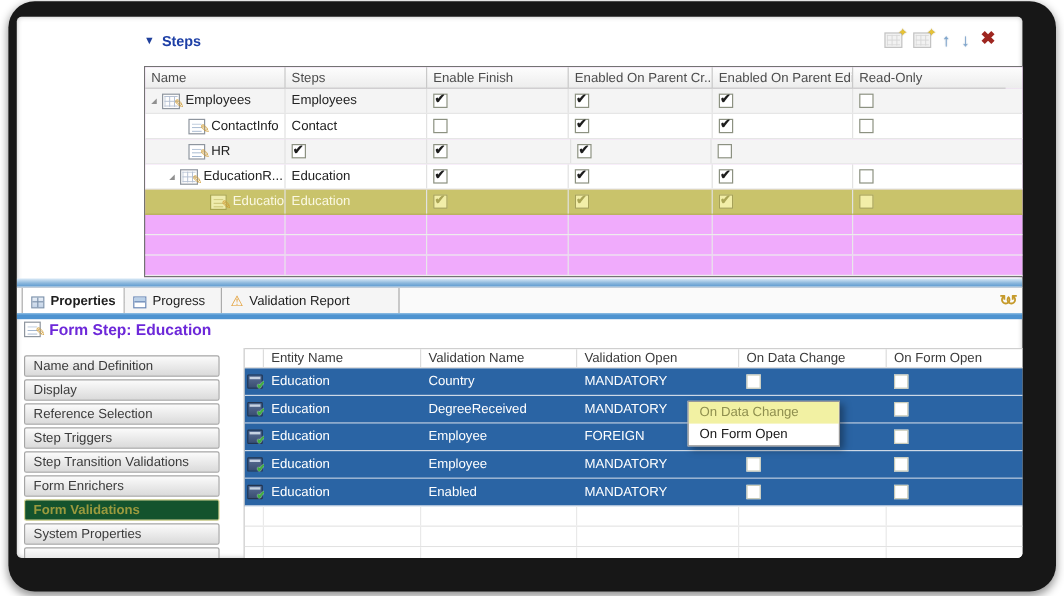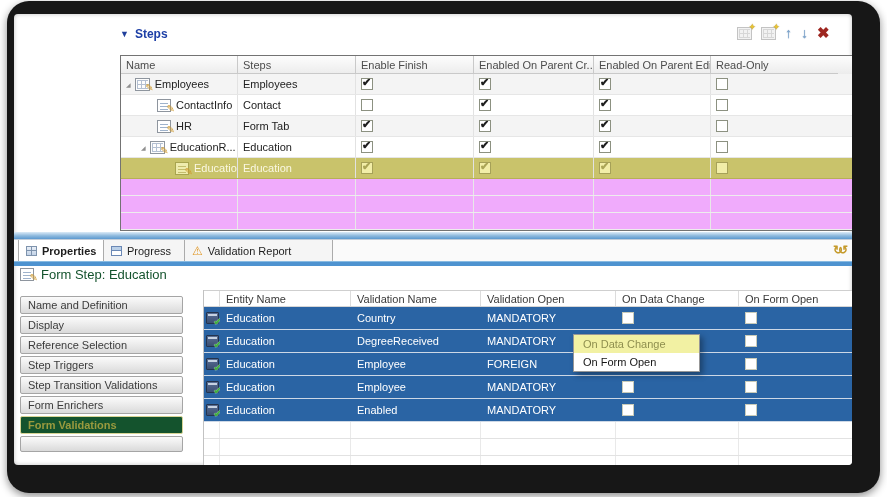--- a/index.html
+++ b/index.html
@@ -44,36 +44,36 @@
   .sel .frm-icon .lines{background-image:linear-gradient(to bottom,#c4bd6d 1px,transparent 1px)}
 
   .cb{width:12px;height:12px;background:#fff;border:1px solid #8c9181;position:relative;display:inline-block;flex:none}
   .cb.checked::after{content:"✔";position:absolute;left:0px;top:-3px;font-size:11px;font-weight:bold;color:#1d1d1d}
   .sel .cb{background:#f2eea8;border-color:#a6a158}
   .sel .cb.checked::after{color:#aaa556}
 
   
   .sash{position:absolute;left:0;top:218px;width:100%;height:7px;background:linear-gradient(#dcebf7,#8cb8dd 55%,#5c99cf)}
   .tabbar{position:absolute;left:0;top:225px;width:100%;height:22px;background:#fafafa;border-top:1px solid #c2cdd9;display:flex;align-items:stretch;padding-left:4px}
-  .tab{display:flex;align-items:center;gap:5px;padding:4px 7px;border-right:1px solid #ababab;font-size:11px;color:#1e1e1e;background:#f5f5f5}
+  .tab{display:flex;align-items:flex-end;gap:5px;padding:4px 7px;border-right:1px solid #ababab;font-size:11px;color:#1e1e1e;background:#f5f5f5}
   .tab.active{background:#fff;border-left:1px solid #ababab;font-weight:bold}
   .tab0{width:86px}.tab1{width:81px}.tab2{width:148px}
   .tab-close{color:#8a8a8a;font-weight:bold;font-size:13px;margin-left:2px}
   .prop-icon{width:11px;height:10px;border:1px solid #7e93ad;background:linear-gradient(#e9eff7,#c3d3e7);position:relative;flex:none}
   .prop-icon::after{content:"";position:absolute;left:0;right:0;top:3px;height:1px;background:#7e93ad}
   .prop-icon::before{content:"";position:absolute;top:0;bottom:0;left:4px;width:1px;background:#7e93ad}
   .prog-icon{width:11px;height:10px;border:1px solid #6b88b5;background:#fff;position:relative;flex:none}
   .prog-icon::after{content:"";position:absolute;left:0;right:0;top:0;height:3px;background:#bad0e8;border-bottom:1px solid #6b88b5}
   .warn-icon{color:#e0941f;font-size:12px;line-height:12px;flex:none}
   .sync{position:absolute;right:9px;top:229px;color:#c59a2b;font-size:12px;font-weight:bold;letter-spacing:-5px}
   .blueline{position:absolute;left:0;top:247px;width:100%;height:5px;background:#4e93d0;border-top:1px solid #88bae1}
 
   
   .vtitle{position:absolute;left:6px;top:253px;display:flex;align-items:center;gap:7px}
-  .vtitle .txt{font-size:13px;font-weight:normal;color:#14532d}
+  .vtitle .txt{font-size:13px;font-weight:bold;color:#6d28d9}
 
   .sidebar{position:absolute;left:6px;top:282px;width:163px}
   .side-btn{height:18px;line-height:16px;margin-bottom:2px;background:linear-gradient(#fbfbfb,#dadada);border:1px solid #a5a5a5;border-radius:2px;padding-left:7px;font-size:11px;color:#3b3b3b;overflow:hidden;white-space:nowrap}
   .side-btn.sel{background:#14532d;border-color:#d8d595;color:#9a9a3e;font-weight:bold}
   .side-btn.partial{height:16px}
 
   .vtable{position:absolute;left:189px;top:276px;width:665px;border-left:1px solid #c2c2c2}
   .vhead{display:flex;height:17px;background:#fff;border-top:1px solid #cfcfcf;border-bottom:1px solid #d6d6d6;color:#3a3a3a}
   .vhead .vc{border-right:1px solid #dcdcdc}
   .vc{height:100%;display:flex;align-items:center;padding-left:6px;overflow:hidden;white-space:nowrap}
@@ -173,21 +173,20 @@
     </div>
 
     <div class="srow alt">
       <div class="sc c0 pl36">
         <span class="frm-icon">
               <i class="lines"></i>
               <i class="pencil">✎</i>
             </span>
         <span class="nm">HR</span>
       </div>
-      <div class="sc c1">Form Tab</div>
       <div class="sc c2">
             <span class="cb checked"></span>
           </div>
       <div class="sc c3">
             <span class="cb checked"></span>
           </div>
       <div class="sc c4">
             <span class="cb checked"></span>
           </div>
       <div class="sc c5">
@@ -297,20 +296,21 @@
   </div>
 
   <div class="sidebar">
     <div class="side-btn">Name and Definition</div>
     <div class="side-btn">Display</div>
     <div class="side-btn">Reference Selection</div>
     <div class="side-btn">Step Triggers</div>
     <div class="side-btn">Step Transition Validations</div>
     <div class="side-btn">Form Enrichers</div>
     <div class="side-btn sel">Form Validations</div>
+    <div class="side-btn">System Properties</div>
     <div class="side-btn partial"></div>
   </div>
 
   <div class="vtable">
     <div class="vhead">
       <div class="vc v0"></div>
       <div class="vc v1">Entity Name</div>
       <div class="vc v2">Validation Name</div>
       <div class="vc v3">Validation Open</div>
       <div class="vc v4">On Data Change</div>

